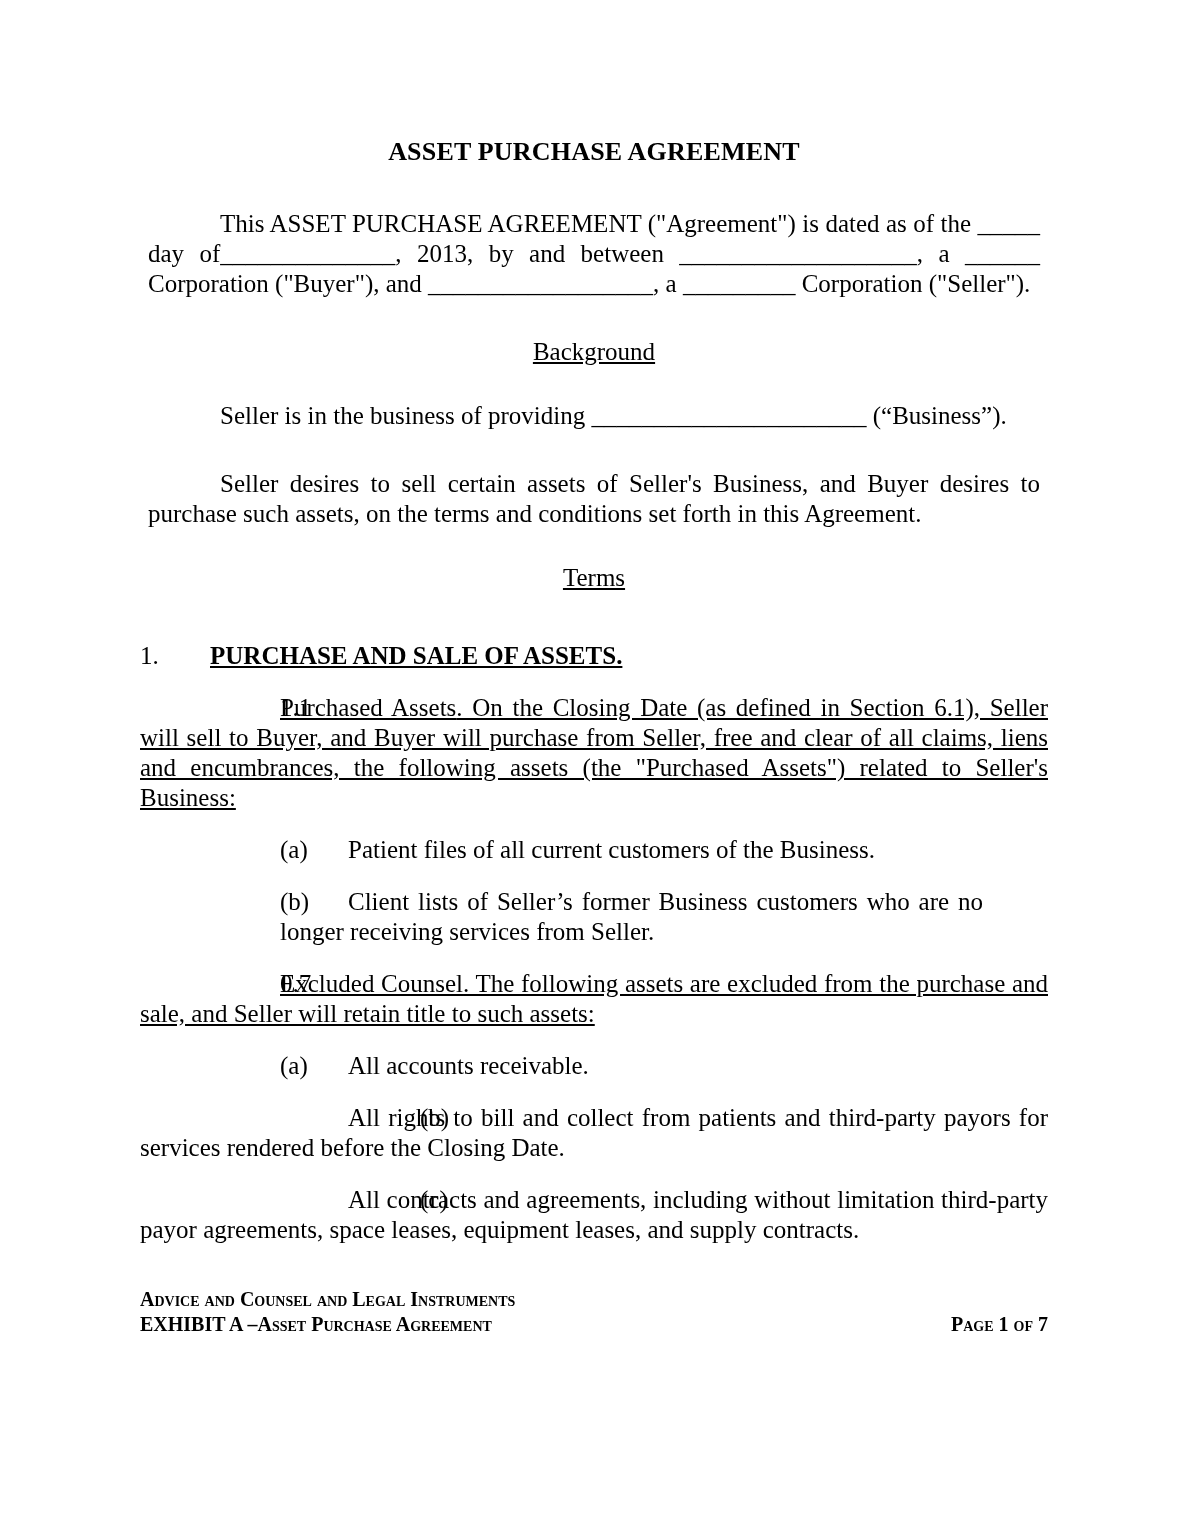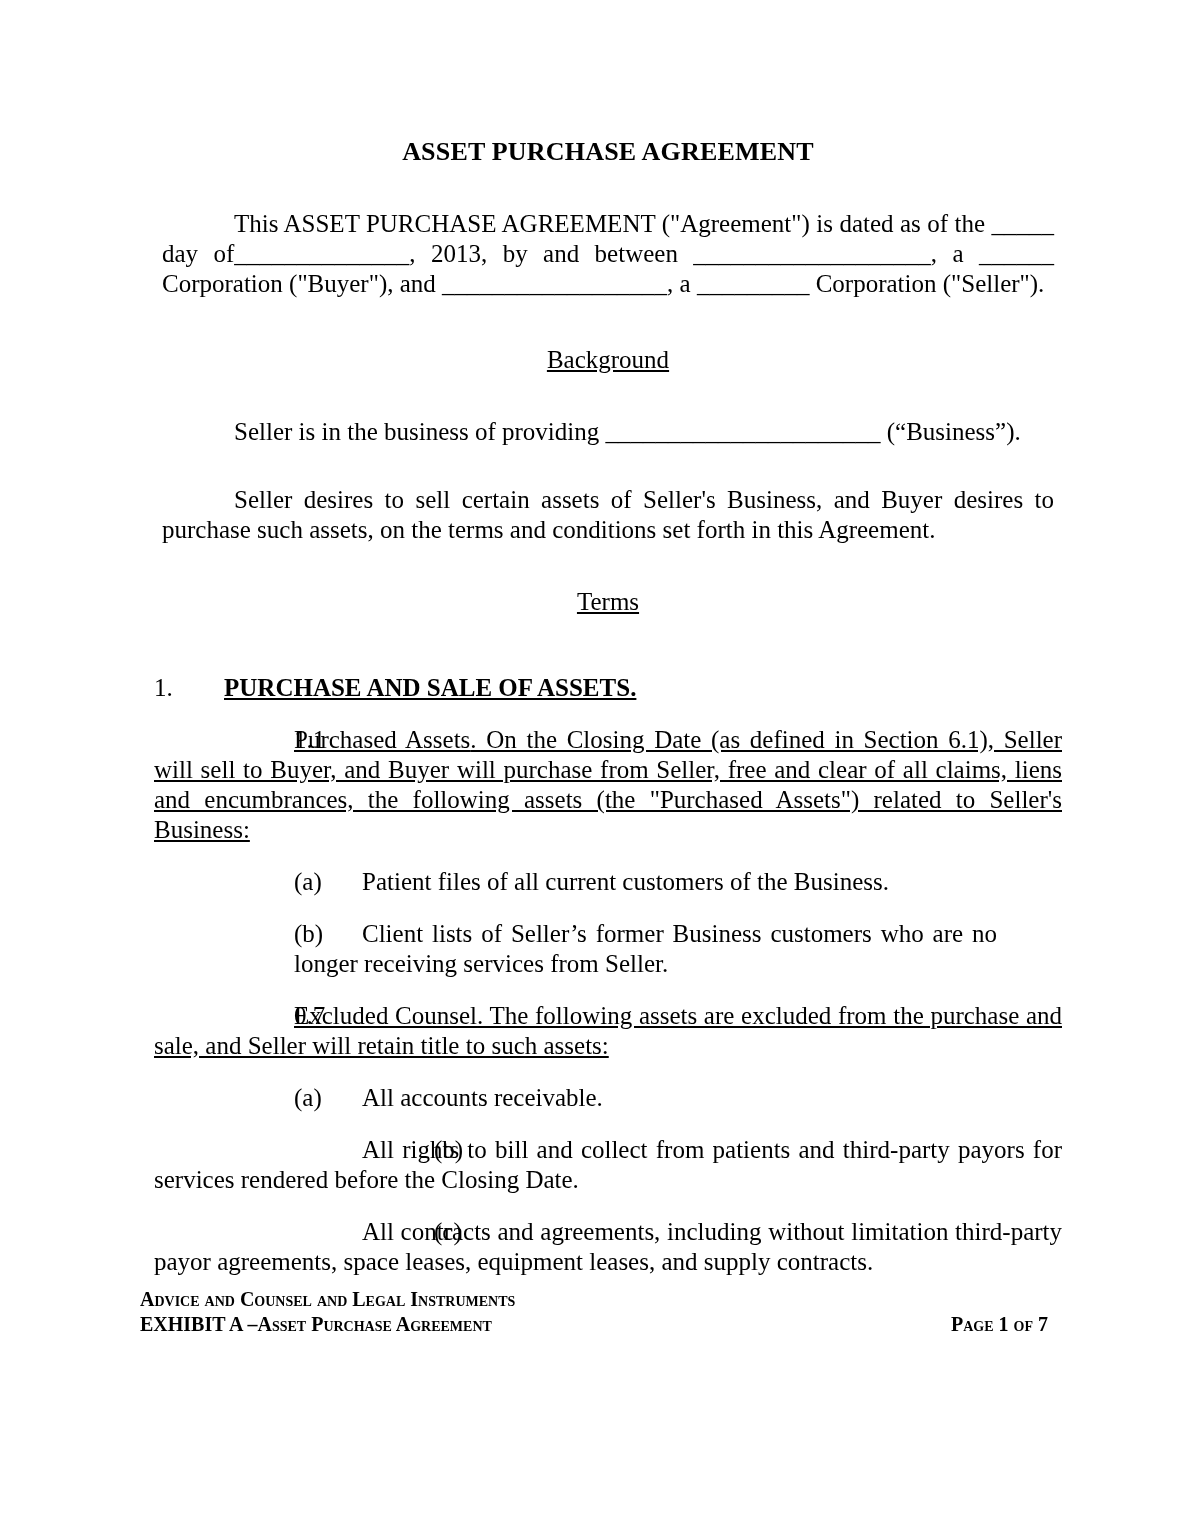--- a/index.html
+++ b/index.html
@@ -15,21 +15,21 @@
   .page {
     position: relative;
     width: 1187px;
     height: 1536px;
     background: #ffffff;
     box-sizing: border-box;
     overflow: hidden;
   }
   .content {
     position: absolute;
-    left: 154px;
+    left: 140px;
     top: 0;
     width: 908px;
   }
 
   
   .doc-title {
     text-align: center;
     font-weight: bold;
     font-size: 26px;
     letter-spacing: 0.2px;
@@ -50,21 +50,21 @@
   }
   .gap-lg { height: 34px; }
   .gap-md { height: 26px; }
   .gap-sm { height: 22px; }
 
   
   .center-heading {
     text-align: center;
     font-size: 25px;
     line-height: 30px;
-    margin: 12px;
+    margin: 4px;
   }
   .center-heading span {
     text-decoration: underline;
   }
 
   
   .sec1 {
     display: flex;
     font-size: 25px;
     line-height: 30px;

